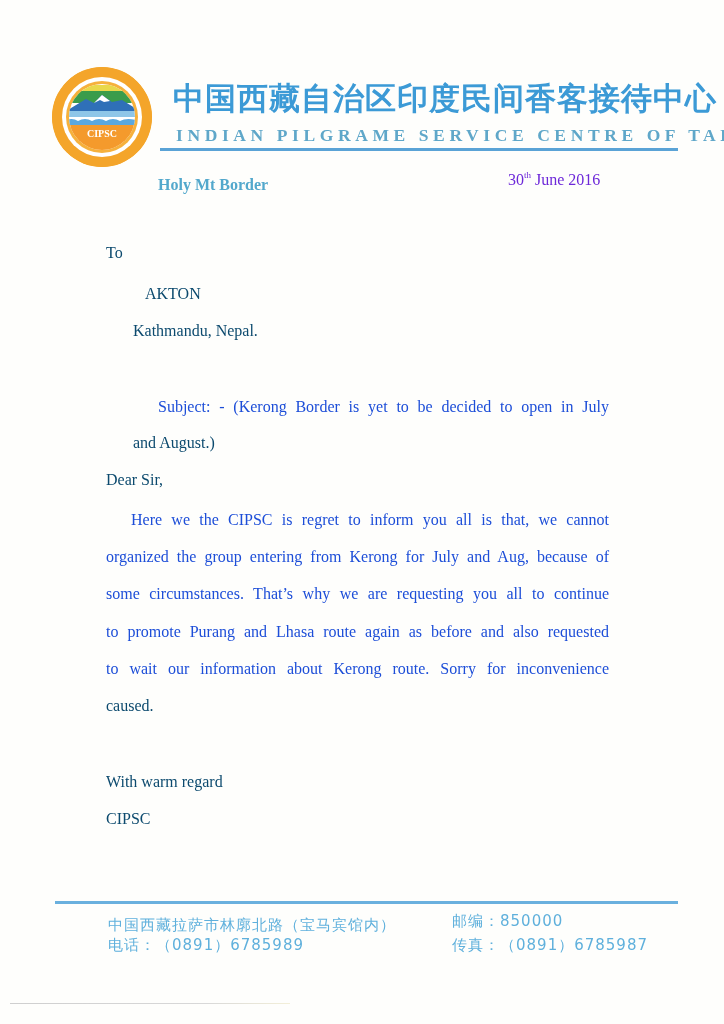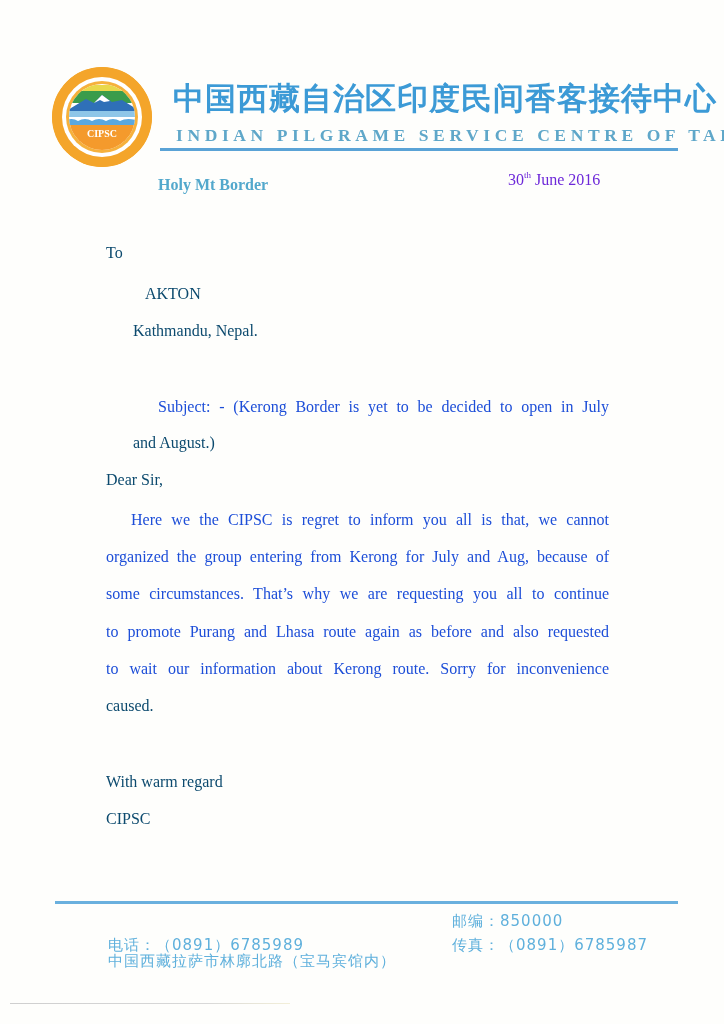--- a/index.html
+++ b/index.html
@@ -129,18 +129,18 @@
 <div class="abs justify" style="top:548px;">organized the group entering from Kerong for July and Aug, because of</div>
 <div class="abs justify" style="top:585px;">some circumstances. That’s why we are requesting you all to continue</div>
 <div class="abs justify" style="top:623px;">to promote Purang and Lhasa route again as before and also requested</div>
 <div class="abs justify" style="top:660px;">to wait our information about Kerong route. Sorry for inconvenience</div>
 <div class="abs line" style="left:106px; top:697px;">caused.</div>
 
 <div class="abs line" style="left:106px; top:773px;">With warm regard</div>
 <div class="abs line" style="left:106px; top:810px;">CIPSC</div>
 
 <div class="abs footer-rule"></div>
-<div class="abs footer-text" style="left:108px; top:952px;">中国西藏拉萨市林廓北路（宝马宾馆内）</div>
+<div class="abs footer-text" style="left:108px; top:916px;">中国西藏拉萨市林廓北路（宝马宾馆内）</div>
 <div class="abs footer-text" style="left:452px; top:912px;"><span>邮编：</span><span>850000</span></div>
 <div class="abs footer-text" style="left:108px; top:936px;"><span>电话：</span><span>（0891）6785989</span></div>
 <div class="abs footer-text" style="left:452px; top:936px;"><span>传真：</span><span>（0891）6785987</span></div>
 
 <div class="abs bottom-rule"></div>
 
 </body></html>

